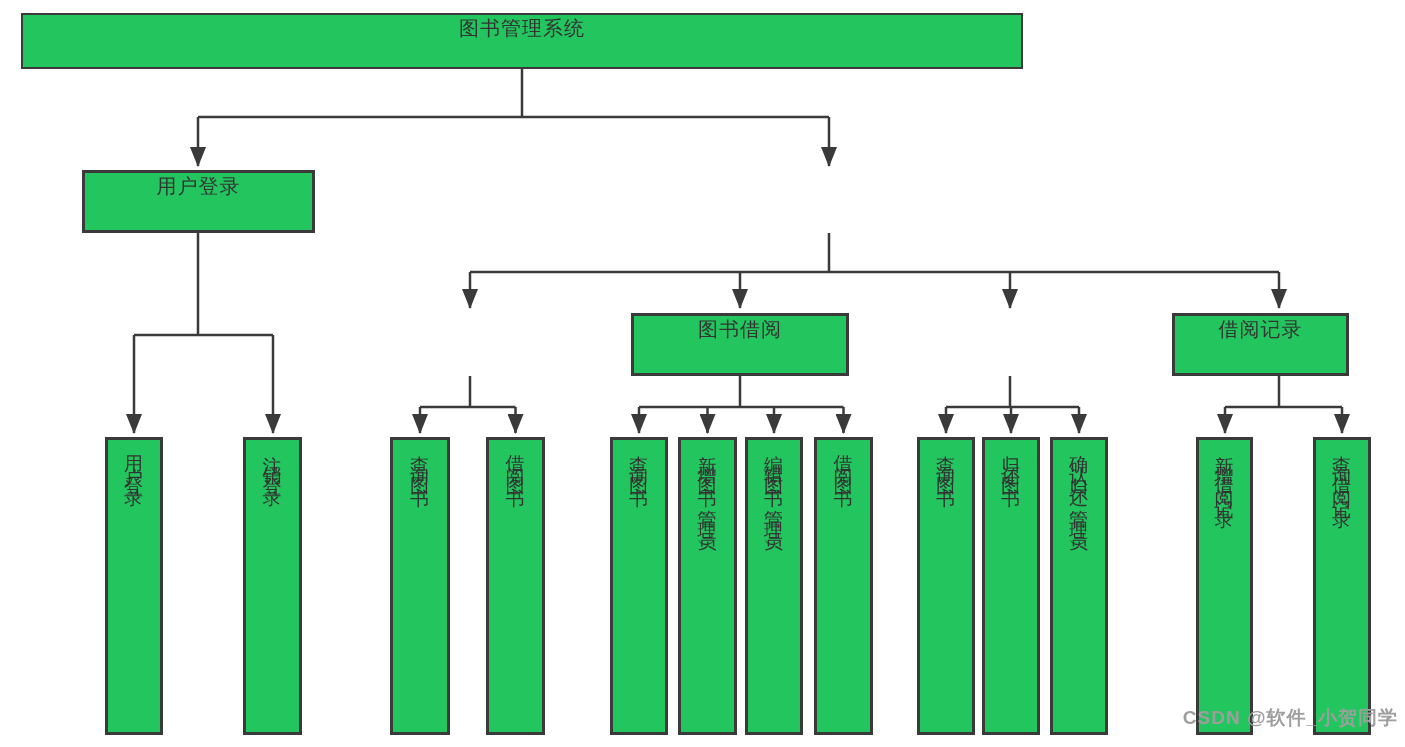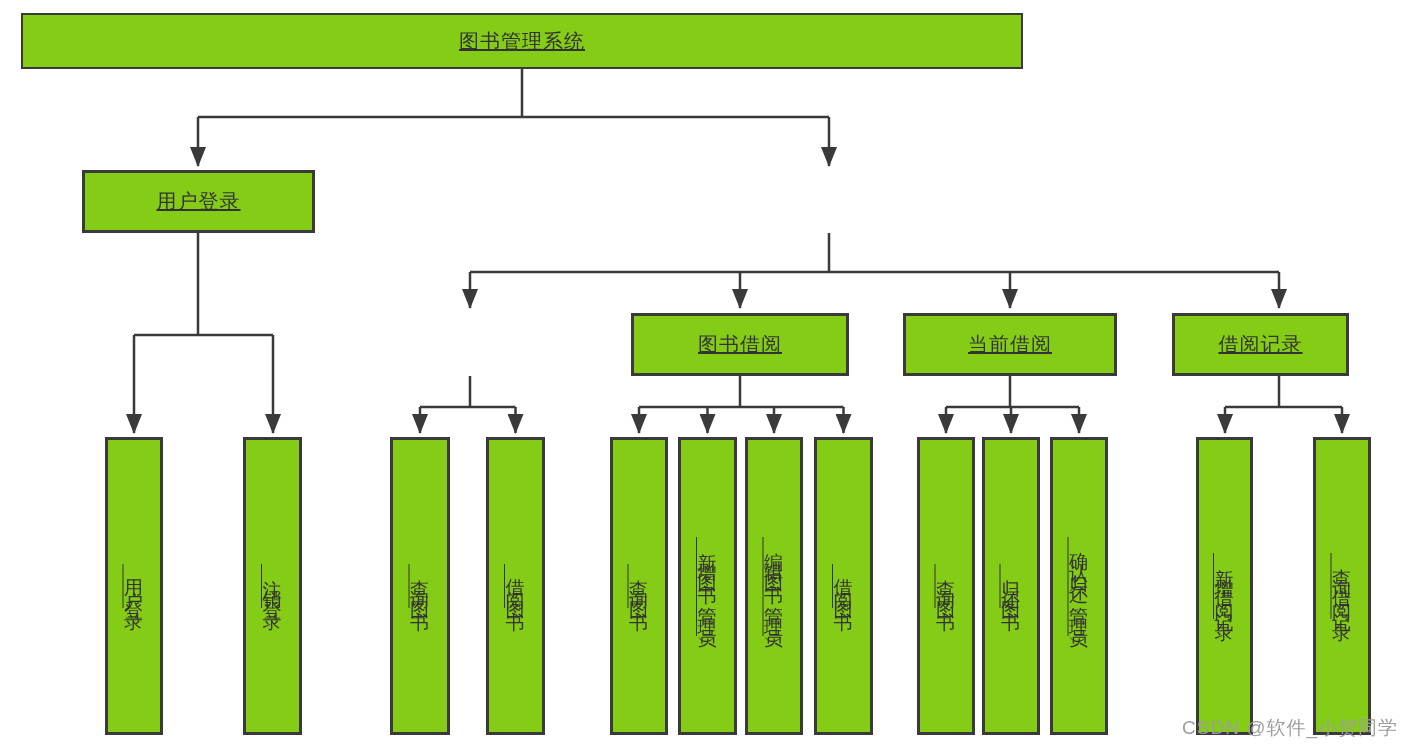--- a/index.html
+++ b/index.html
@@ -5,35 +5,36 @@
   html,body{margin:0;padding:0;background:#fff;}
   .canvas{
     position:relative;width:1405px;height:747px;
     background:var(--background,#ffffff);
     font-family:"Liberation Sans","DejaVu Sans",sans-serif;
     overflow:hidden;
   }
   svg.connectors{position:absolute;left:0;top:0;z-index:1;}
   path.ln{stroke:var(--line,#3a3a3a);stroke-width:2.5;fill:none;}
   .node{
-    position:absolute;box-sizing:border-box;background:#84cc16;
+    position:absolute;box-sizing:border-box;background:#22c55e;
     border:3px solid var(--line,#3a3a3a);
-    display:flex;align-items:center;justify-content:center;
-    color:var(--text,#333333);z-index:2;text-decoration:underline;
+    display:flex;align-items:flex-start;justify-content:center;
+    color:var(--text,#333333);z-index:2;
   }
   .node.root{border-width:2px;}
   .node.h span{font-size:20px;letter-spacing:1px;}
   .node.leaf span{
     writing-mode:vertical-rl;text-orientation:mixed;
     font-size:19px;letter-spacing:11px;line-height:1;
   }
   .watermark{
-    position:absolute;right:7px;bottom:6px;z-index:3;
+    position:absolute;right:7px;bottom:16px;z-index:3;
     font-size:19px;color:var(--watermark,#9e9e9e);letter-spacing:1px;
     white-space:nowrap;
+    font-weight:bold;
   }
 </style>
 </head>
 <body>
 
 <div class="canvas">
 
   <svg class="connectors" width="1405" height="747" viewBox="0 0 1405 747">
     <defs>
       <marker id="arw" markerWidth="20" markerHeight="16" refX="19" refY="8" orient="auto" markerUnits="userSpaceOnUse">
@@ -74,23 +75,20 @@
     <span>图书管理系统</span>
   </div>
 
   <div class="node h" style="left:82px;top:170px;width:233px;height:63px">
     <span>用户登录</span>
   </div>
 
   <div class="node h" style="left:631px;top:313px;width:218px;height:63px">
     <span>图书借阅</span>
   </div>
-  <div class="node h" style="left:903px;top:313px;width:214px;height:63px">
-    <span>当前借阅</span>
-  </div>
   <div class="node h" style="left:1172px;top:313px;width:177px;height:63px">
     <span>借阅记录</span>
   </div>
 
   <div class="node leaf" style="left:105px;top:437px;width:58px;height:298px">
     <span>用户登录</span>
   </div>
   <div class="node leaf" style="left:243px;top:437px;width:59px;height:298px">
     <span>注销登录</span>
   </div>

